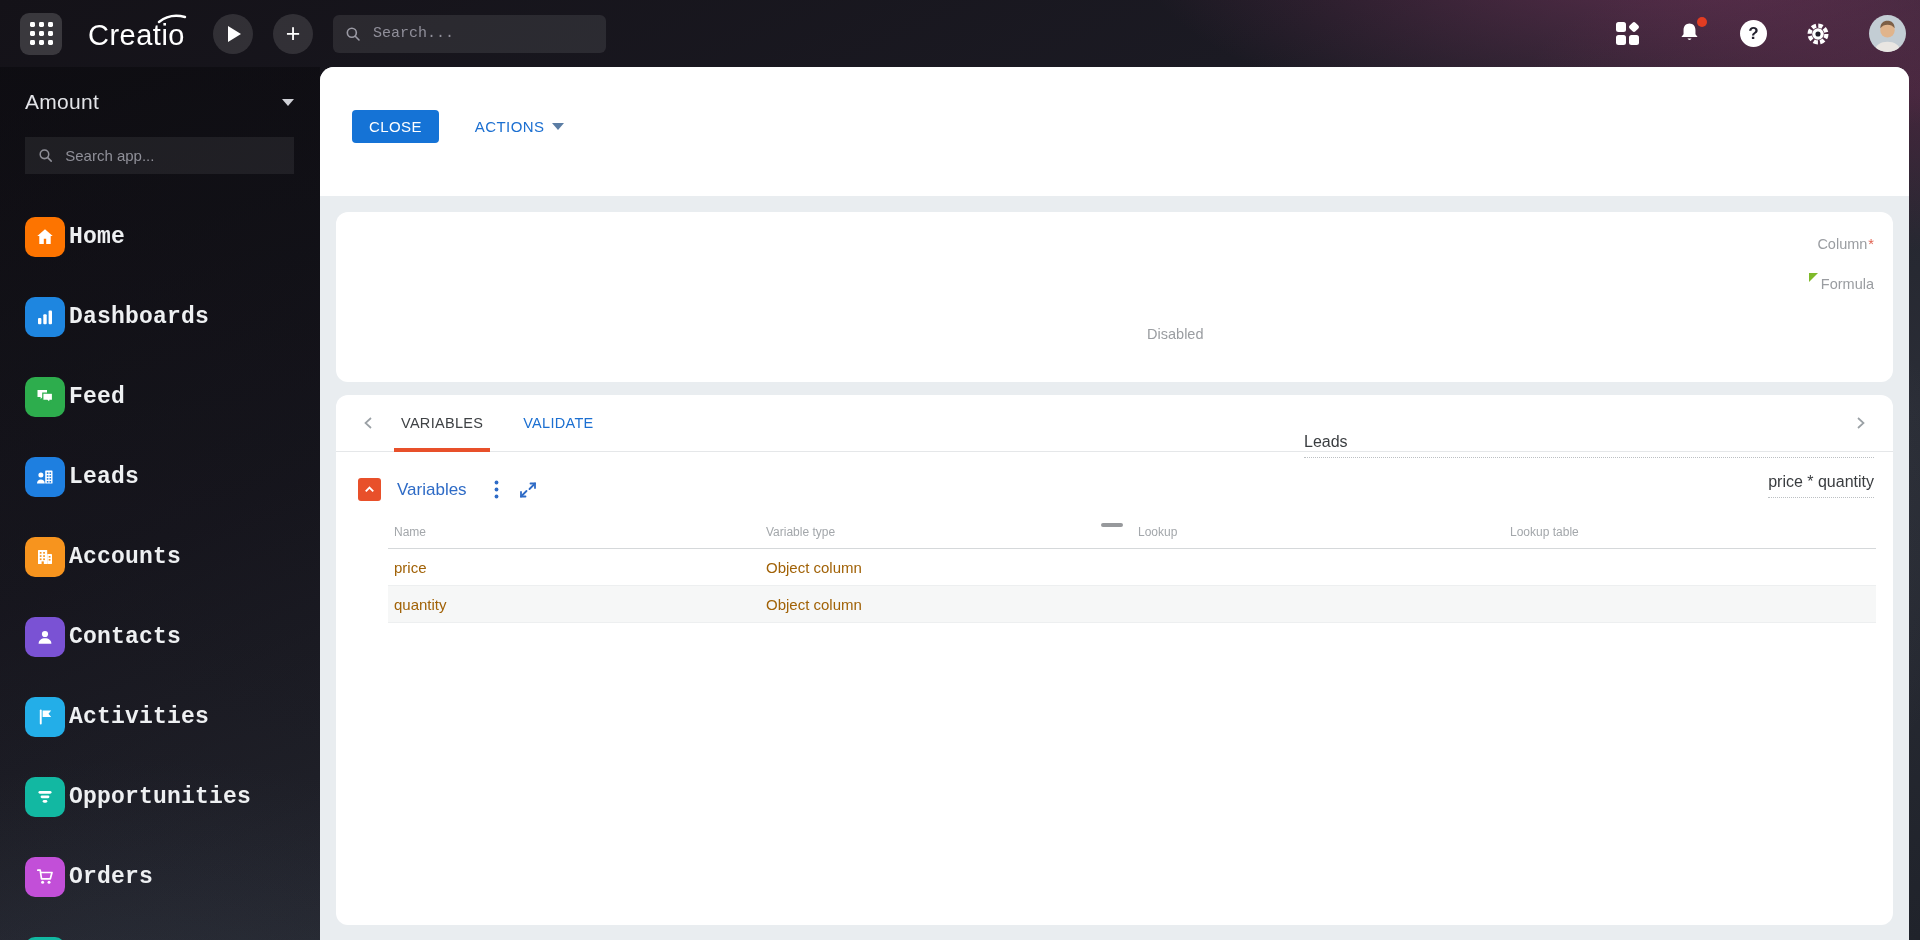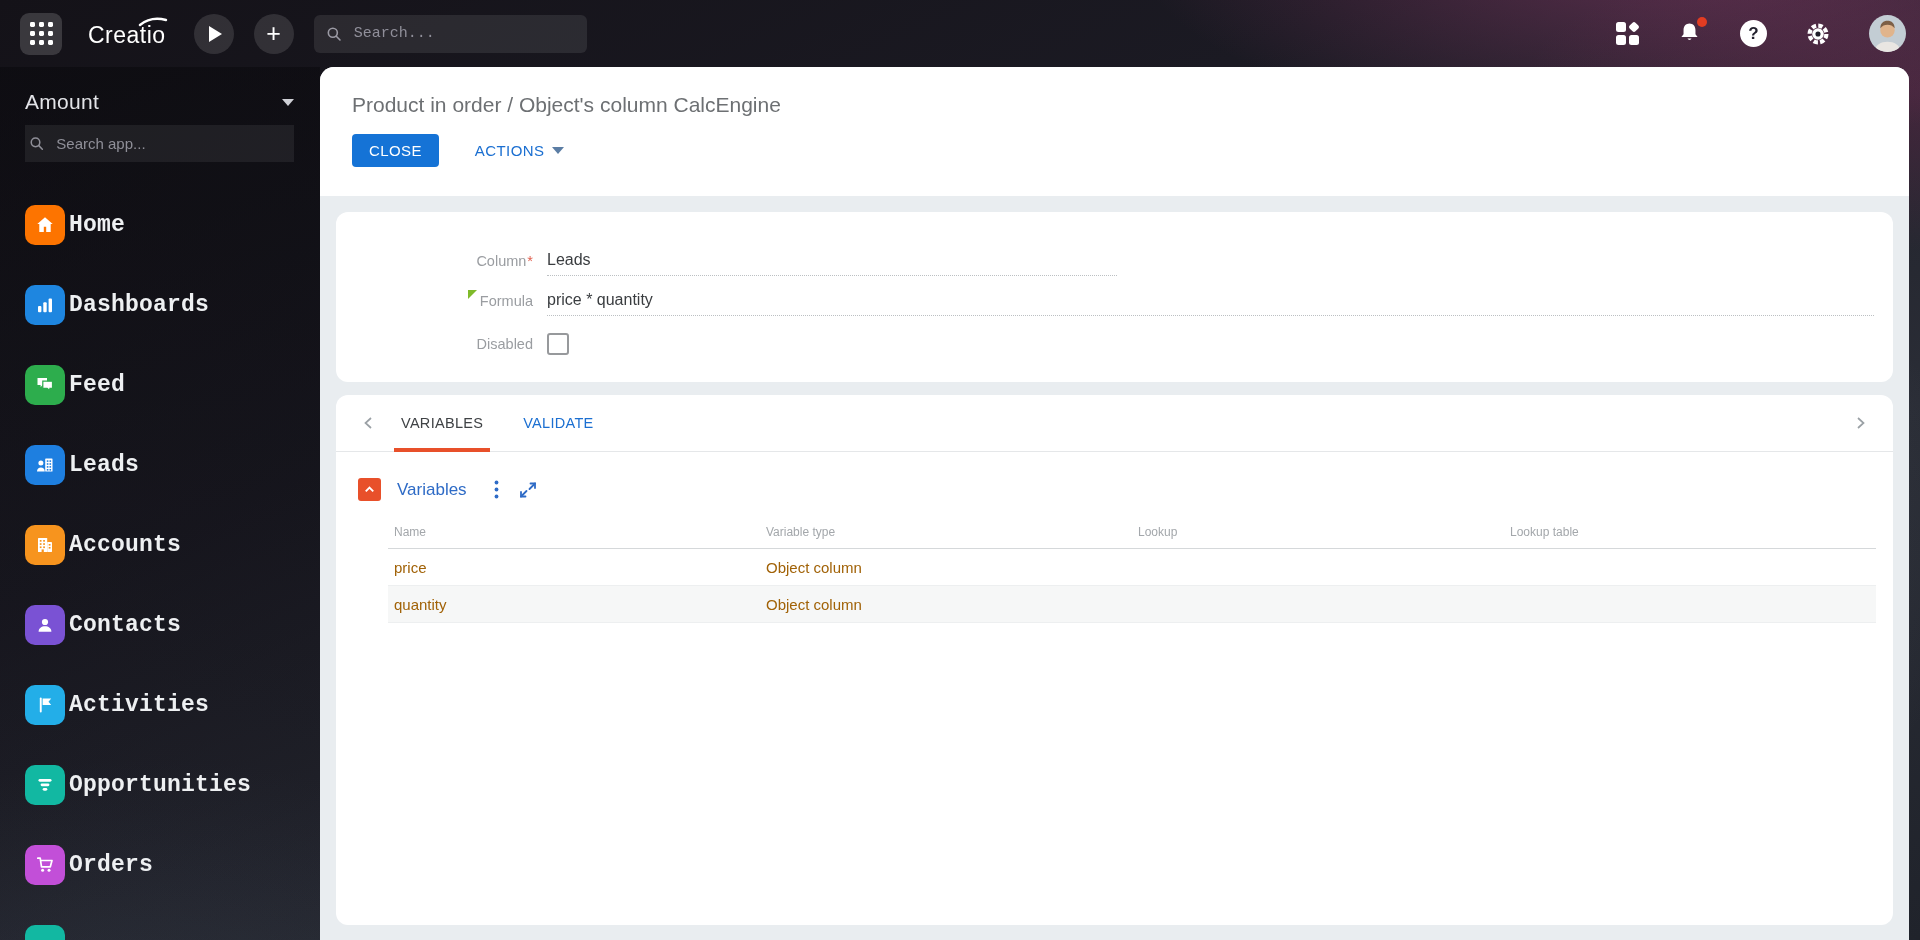--- a/index.html
+++ b/index.html
@@ -15,21 +15,21 @@
       linear-gradient(156deg, #141218 0%, #1b1a23 34%, #2a2d36 70%, #20232b 100%);
   }
 
   
   .topbar { position:absolute; top:0; left:0; width:1920px; height:67px;
     display:flex; align-items:center; padding:0 14px 0 20px; }
   .grid-btn { width:42px; height:42px; border-radius:9px; background:rgba(255,255,255,.16);
     display:grid; place-items:center; cursor:pointer; }
   .grid-dots { display:grid; grid-template-columns:repeat(3,5px); grid-gap:4px; }
   .grid-dots i { width:5px; height:5px; background:#fff; border-radius:1.4px; }
-  .logo { margin-left:26px; position:relative; color:#fff; font-size:23px; font-weight:500;
+  .logo { margin-left:26px; position:relative; color:#fff; font-size:29px; font-weight:500;
     letter-spacing:.5px; line-height:1; padding-top:4px; }
   .logo svg { position:absolute; top:-5px; right:-2px; }
   .round-btn { width:40px; height:40px; border-radius:50%; background:rgba(255,255,255,.12);
     display:grid; place-items:center; cursor:pointer; }
   .play-btn { margin-left:28px; }
   .play-tri { width:0; height:0; border-left:13px solid #fff; border-top:8px solid transparent;
     border-bottom:8px solid transparent; margin-left:3px; }
   .plus-btn { margin-left:20px; color:#fff; font-size:25px; font-weight:300; line-height:1; }
   .tb-search { margin-left:20px; width:273px; height:38px; border-radius:6px;
     background:rgba(255,255,255,.09); display:flex; align-items:center; padding:0 12px; }
@@ -46,22 +46,22 @@
     font-size:17px; font-weight:700; display:grid; place-items:center; }
   .avatar { width:37px; height:37px; border-radius:50%; overflow:hidden; cursor:pointer; }
 
   
   .sidebar { position:absolute; top:67px; left:0; width:320px; bottom:0; padding:23px 26px 0 25px;
     background:linear-gradient(180deg, rgba(6,6,9,.45), rgba(18,20,26,.12)); overflow:hidden; }
   .workspace { display:flex; align-items:center; justify-content:space-between; cursor:pointer; }
   .workspace-name { color:#e3e4e8; font-size:21px; font-weight:500; letter-spacing:.3px; }
   .caret-down { width:0; height:0; border-left:6px solid transparent; border-right:6px solid transparent;
     border-top:7px solid #cfd0d6; }
-  .sb-search { margin-top:11px; height:37px; border-radius:0; background:rgba(255,255,255,.07);
-    display:flex; align-items:center; padding:0 4px; }
+  .sb-search { margin-top:23px; height:37px; border-radius:0; background:rgba(255,255,255,.07);
+    display:flex; align-items:center; padding:0 13px; }
   .sb-search input { background:transparent; border:none; outline:none; color:#d7d6dd; font-size:15px;
     margin-left:10px; width:100%; font-family:"Liberation Sans",sans-serif; }
   .sb-search input::placeholder { color:#8f8f98; }
   .nav { margin-top:43px; }
   .nav-item { display:flex; align-items:center; height:40px; margin-bottom:40px; cursor:pointer; }
   .nav-icon { width:40px; height:40px; border-radius:10px; display:grid; place-items:center; flex:0 0 40px; }
   .nav-label { margin-left:4px; color:#eef0f2; font-size:23px; font-weight:600; letter-spacing:.2px;font-family:Liberation Mono, monospace; }
 
   
   .panel { position:absolute; top:67px; left:320px; right:11px; bottom:0; background:#e9edf0;
@@ -72,21 +72,21 @@
   .btn-close { border:none; border-radius:4px; color:#fff; font-size:15px; font-weight:500;
     letter-spacing:.4px; padding:8px 17px; cursor:pointer; font-family:"Liberation Sans",sans-serif; }
   .link-actions { margin-left:36px; display:flex; align-items:center; gap:8px; font-size:15px;
     font-weight:500; letter-spacing:.4px; color:#1b6fd1; cursor:pointer; }
   .link-actions .caret { width:0; height:0; border-left:6px solid transparent;
     border-right:6px solid transparent; border-top:7px solid #5b7da4; }
 
   .cards { padding:16px 16px 0; }
   .card { background:#fff; border-radius:12px; }
   .form-card { height:170px; padding:24px 0 0; }
-  .f-row { display:flex; align-items:flex-end; height:40px; padding-right:19px; }
+  .f-row { display:flex; align-items:flex-end; height:40px; padding-right:19px;flex-direction:column; }
   .f-label { width:197px; flex:0 0 197px; text-align:right; color:#9a9da1; font-size:14.5px;
     padding-bottom:7px; position:relative; }
   .req { color:#e0604f; margin-left:1px; }
   .mod-marker { display:inline-block; width:0; height:0; border-top:9px solid #7fba2a;
     border-right:9px solid transparent; vertical-align:top; margin-right:3px; margin-top:-3px; }
   .f-value { margin-left:14px; font-size:16px; color:#3a3d40; padding-bottom:6px;
     border-bottom:1px dotted #bcc0c3; }
   .w-amount { width:570px; }
   .w-full { flex:1; }
   .f-check-row { height:46px; align-items:center; padding-top:10px; }
@@ -312,21 +312,20 @@
     </div>
     <div class="nav-item">
       <span class="nav-icon" style="background: rgb(18, 184, 162);"></span>
       <span class="nav-label"></span>
     </div>
   </nav>
 </aside>
 
 <main class="panel">
   <div class="page-header">
-    <h1 class="page-title">Product in order / Object's column CalcEngine</h1>
     <div class="actions-row">
       <button class="btn-close" style="background: rgb(21, 115, 214);">CLOSE</button>
       <div class="link-actions">
         <span>ACTIONS</span>
         <span class="caret"></span>
       </div>
     </div>
   </div>
 
   <div class="cards">

